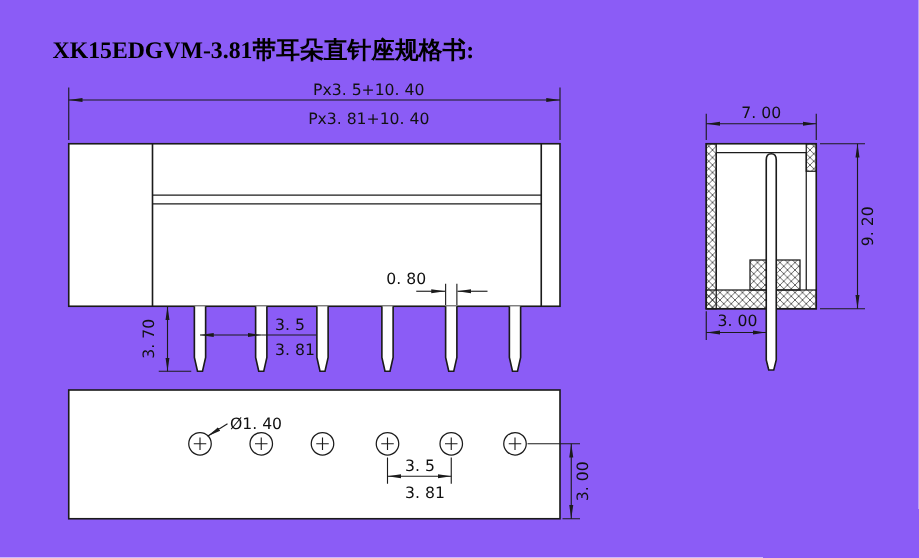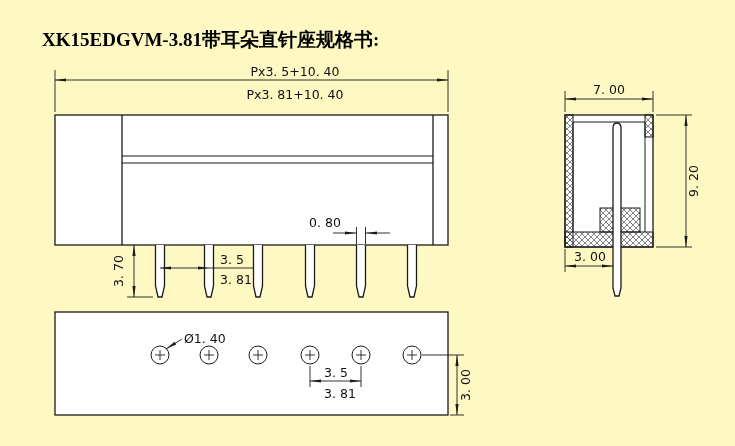--- a/index.html
+++ b/index.html
@@ -1,16 +1,16 @@
 <!DOCTYPE html>
 <html><head>
 <meta charset="utf-8">
 <style>
   html,body{margin:0;padding:0;background:#ffffff;}
-  #page{position:relative;width:735px;height:446px;background:#fef9c3;overflow:hidden;
+  #page{position:relative;width:735px;height:446px;background:#8b5cf6;overflow:hidden;
         font-family:"DejaVu Sans",sans-serif;}
   svg{display:block;}
   .ln   {stroke:#1b1b1b;stroke-width:1.3;fill:none;}
   .lnth {stroke:#1b1b1b;stroke-width:1;fill:none;}
   .dim  {stroke:#1b1b1b;stroke-width:0.9;fill:none;}
   .shape{stroke:#1b1b1b;stroke-width:1.3;fill:#ffffff;}
   .hatchy{stroke:#1b1b1b;stroke-width:1;fill:url(#hatch);}
   text.d{font:12.5px "DejaVu Sans",sans-serif;fill:#111111;}
   text.title{font:600 19px "Liberation Serif","DejaVu Serif",serif;fill:#000000;}
 </style>

